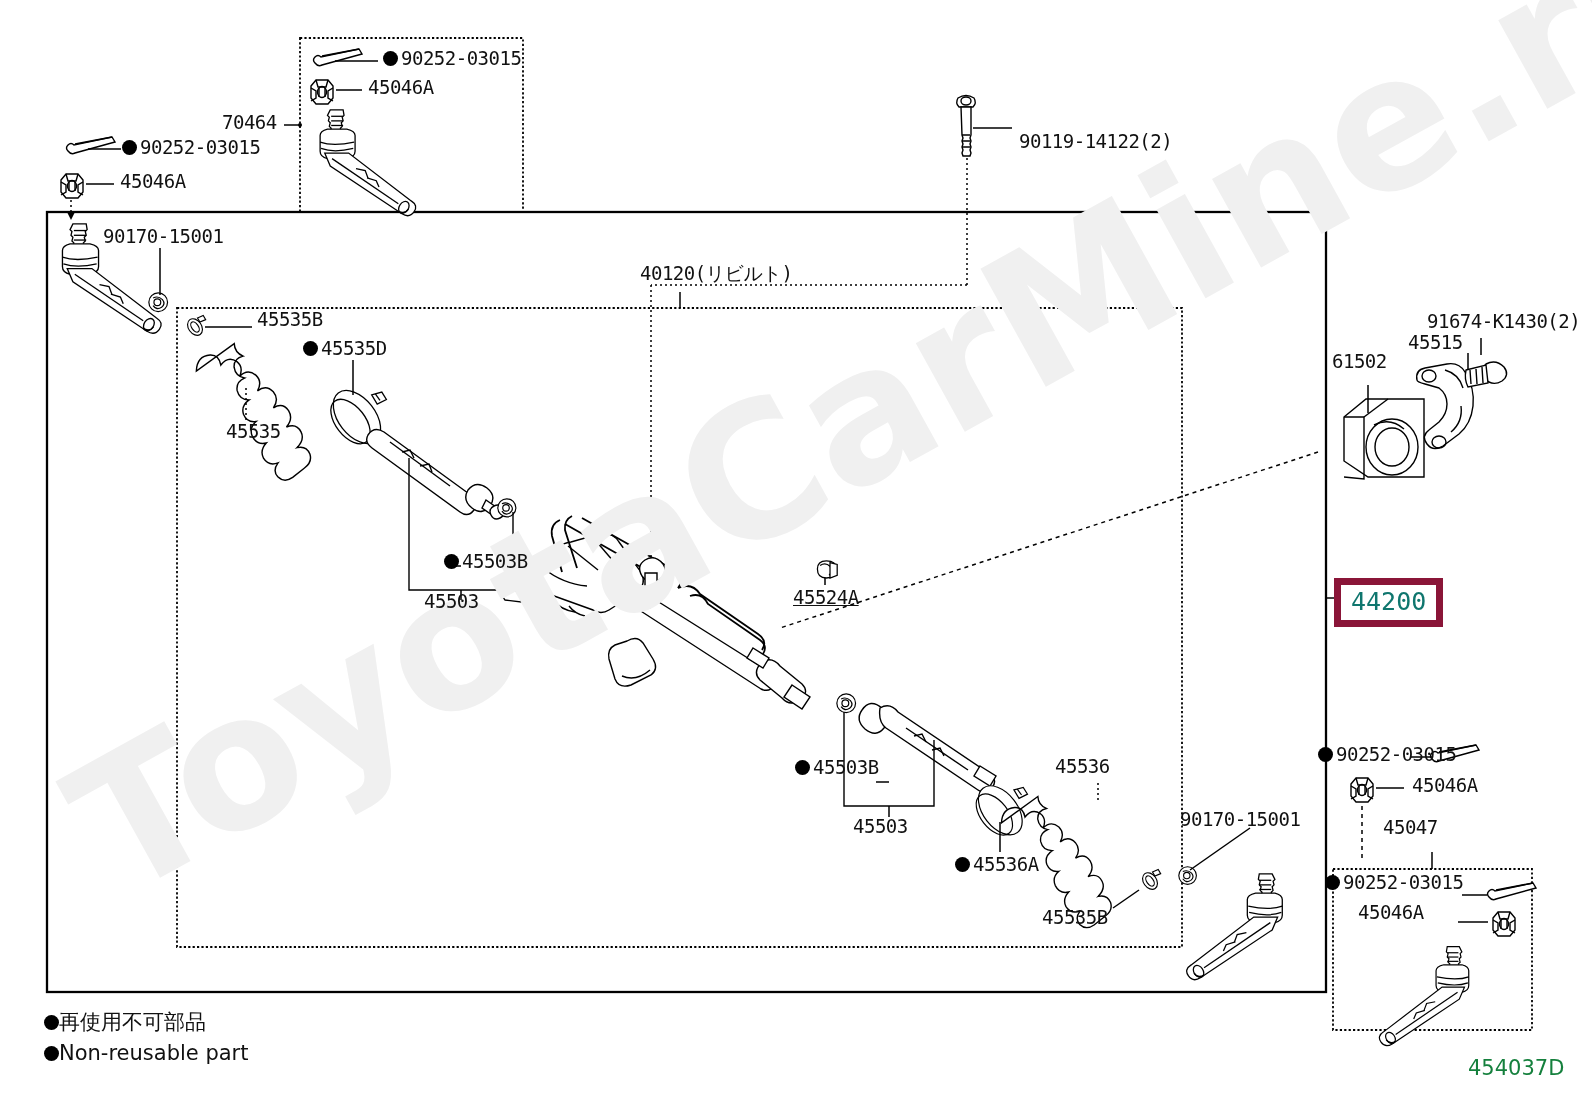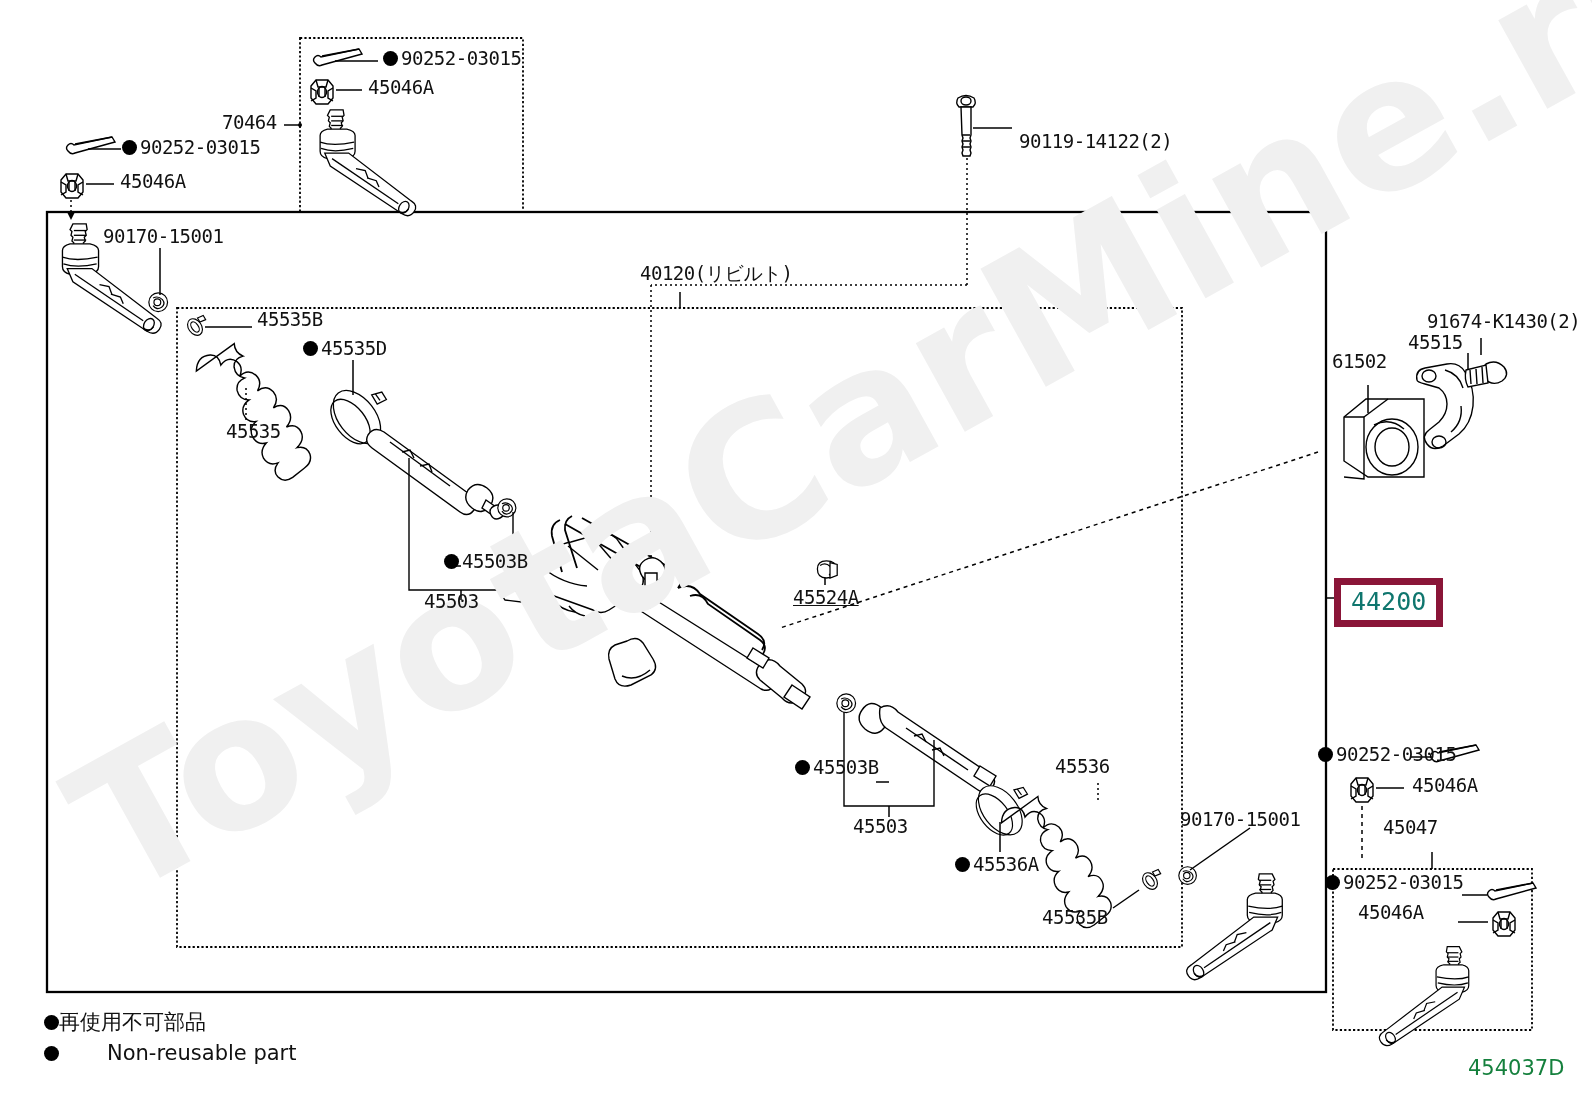--- a/index.html
+++ b/index.html
@@ -19,21 +19,21 @@
   .dot{display:inline-block;width:15px;height:15px;border-radius:50%;background:#000;
        vertical-align:-1px;margin-right:3px;}
 
   #part-44200{position:absolute;z-index:7;border:7px solid #8a1538;background:#fff;
        padding:2px 10px 4px 10px;color:#0f766e;
        font-family:"DejaVu Sans Mono","Liberation Mono",monospace;font-size:25px;}
 
   .legend{position:absolute;z-index:6;color:#111;}
   .legend .row{display:flex;align-items:center;margin-bottom:5px;}
   .legend .jtxt{font-family:"DejaVu Sans","Liberation Sans",sans-serif;font-size:21px;}
-  .legend .etxt{font-family:"DejaVu Sans","Liberation Sans",sans-serif;font-size:21px;margin-left:48px;}
+  .legend .etxt{font-family:"DejaVu Sans","Liberation Sans",sans-serif;font-size:21px;}
 
   #diagram-code{position:absolute;z-index:6;color:#15803d;
        font-family:"DejaVu Sans","Liberation Sans",sans-serif;font-size:21px;}
 </style>
 </head>
 <body>
 
 <div id="stage">
 
   <svg class="wm" viewBox="0 0 1592 1099">

